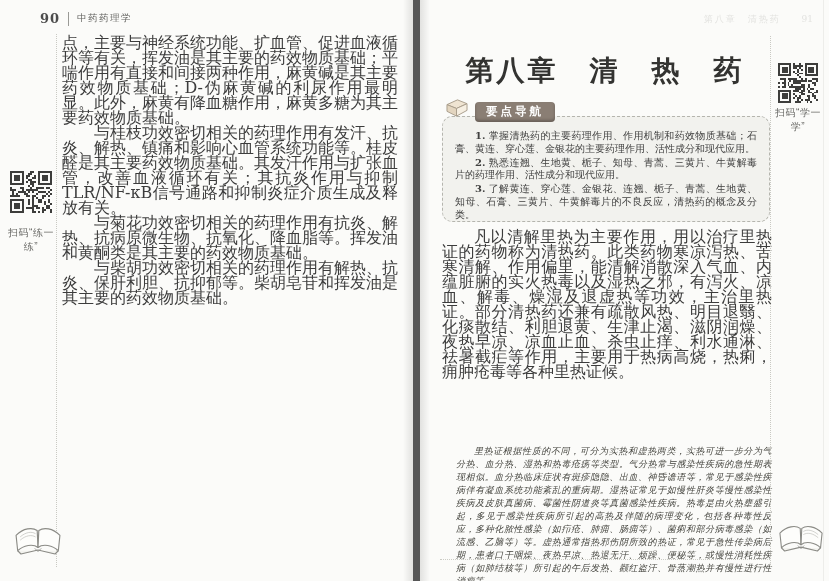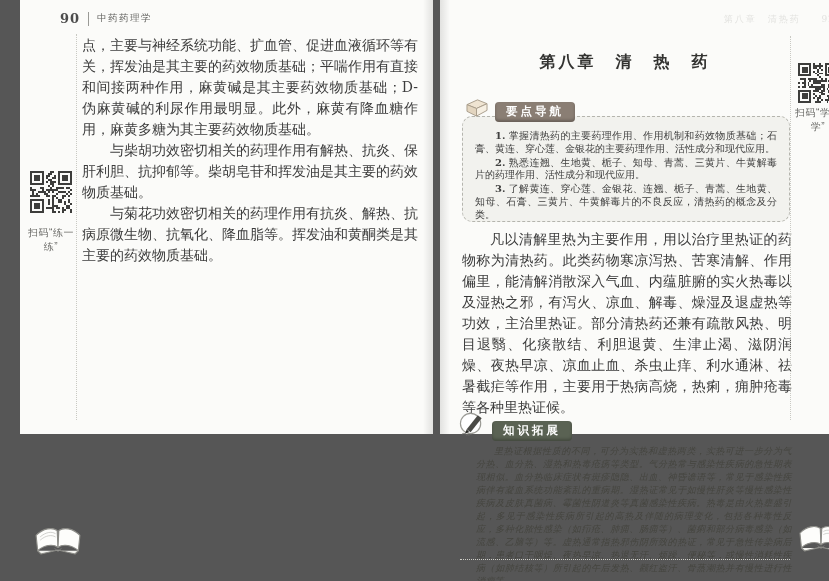--- a/index.html
+++ b/index.html
@@ -1,18 +1,18 @@
 <!DOCTYPE html>
 <html><head>
 <meta charset="utf-8">
 <style>
   html,body{margin:0;padding:0;}
   .scene{position:relative;width:829px;height:581px;background:#565656;overflow:hidden;
          font-family:"DejaVu Serif","Liberation Serif",serif;color:#3c3c3c;}
-  .page{position:absolute;top:0;height:434px;background:#fbfbf9;margin-left:20px;}
+  .page{position:absolute;top:0;height:581px;background:#fbfbf9;}
   .page-left{left:0;width:413px;}
   .page-right{left:420px;width:409px;}
   .page-left::after{content:"";position:absolute;top:0;right:0;width:10px;height:100%;
       background:linear-gradient(to right,rgba(0,0,0,0),rgba(0,0,0,.10));}
   .page-right::before{content:"";position:absolute;top:0;left:0;width:10px;height:100%;
       background:linear-gradient(to left,rgba(0,0,0,0),rgba(0,0,0,.10));}
   .page-right::after{content:"";position:absolute;top:0;right:5px;height:100%;
       border-right:1px solid #ededea;}
 
   
@@ -23,30 +23,30 @@
   .margin-dotline{position:absolute;border-left:1px dotted #c9c9c3;}
   .lp-dotline{left:56px;top:34px;bottom:14px;}
   .qr{position:absolute;width:42px;height:42px;}
   .qr svg{width:100%;height:100%;display:block;}
   .lp-qr{left:10px;top:171px;}
   .qr-caption{position:absolute;font-size:10px;color:#6d6d6a;text-align:center;letter-spacing:.5px;
       font-family:Liberation Sans, sans-serif;}
   .lp-qr-caption{left:1px;top:226px;width:60px;}
   .book-icon{position:absolute;}
   .lp-book-icon{left:12px;top:523px;width:52px;height:36px;}
-  .body-text{position:absolute;font-size:14px;line-height:21px;text-align:justify;color:#3c3c3c;}
+  .body-text{position:absolute;font-size:16px;line-height:15px;text-align:justify;color:#3c3c3c;}
   .lp-text{left:62px;top:35px;width:336px;}
   .body-text p{margin:0;text-indent:2em;}
   .body-text p.cont{text-indent:0;}
 
   
   .rp-running{position:absolute;right:16px;top:13px;font-size:9px;color:#e3e3e0;letter-spacing:2px;}
   .rp-running .rh-num{margin-left:16px;letter-spacing:0;}
   .rp-title{position:absolute;left:20px;top:52px;width:330px;text-align:center;
-      font-size:16px;font-weight:bold;letter-spacing:3px;color:#333331;}
+      font-size:28px;font-weight:bold;letter-spacing:3px;color:#333331;}
   .sec-header{position:absolute;display:flex;align-items:flex-end;z-index:2;}
   .kp-header{left:24px;top:97px;}
   .kn-header{left:18px;top:410px;}
   .sec-icon{margin-right:5px;}
   .tag-pill{display:inline-block;color:#fff;font-weight:bold;font-size:11.5px;letter-spacing:3px;
       padding:2px 11px 3px;border-radius:4px;
       font-family:"DejaVu Sans","Liberation Sans",sans-serif;
       box-shadow:inset 0 -2px 3px rgba(0,0,0,.25);}
   .kp-pill{background:#8a7e74;}
   .kn-pill{background:#5a6253;}
@@ -291,22 +291,23 @@
           <rect x="12" y="20" width="1" height="1"></rect>
           <rect x="14" y="20" width="1" height="1"></rect>
           <rect x="16" y="20" width="1" height="1"></rect>
           <rect x="20" y="20" width="1" height="1"></rect>
         </svg>
       </div>
     <div class="qr-caption lp-qr-caption">扫码“练一练”</div>
 
     <div class="body-text lp-text">
       <p class="cont">点，主要与神经系统功能、扩血管、促进血液循环等有关，挥发油是其主要的药效物质基础；平喘作用有直接和间接两种作用，麻黄碱是其主要药效物质基础；D-伪麻黄碱的利尿作用最明显。此外，麻黄有降血糖作用，麻黄多糖为其主要药效物质基础。</p>
+      <p>与桂枝功效密切相关的药理作用有发汗、抗炎、解热、镇痛和影响心血管系统功能等。桂皮醛是其主要药效物质基础。其发汗作用与扩张血管，改善血液循环有关；其抗炎作用与抑制TLR/NF-κB信号通路和抑制炎症介质生成及释放有关。</p>
+      <p>与菊花功效密切相关的药理作用有抗炎、解热、抗病原微生物、抗氧化、降血脂等。挥发油和黄酮类是其主要的药效物质基础。</p>
       <p>与柴胡功效密切相关的药理作用有解热、抗炎、保肝利胆、抗抑郁等。柴胡皂苷和挥发油是其主要的药效物质基础。</p>
-      <p>与菊花功效密切相关的药理作用有抗炎、解热、抗病原微生物、抗氧化、降血脂等。挥发油和黄酮类是其主要的药效物质基础。</p>
     </div>
 
     <div class="book-icon lp-book-icon">
       <svg viewBox="0 0 64 44" width="52" height="36" fill="none" stroke="#8b8b86" stroke-width="1.4" stroke-linejoin="round">
         <path d="M5 15 C14 6, 25 5, 31 9 L32 30 C26 25, 14 27, 7 34 Z" fill="#fdfdfb"></path>
         <path d="M59 15 C50 6, 39 5, 33 9 L32 30 C38 25, 50 27, 57 34 Z" fill="#fdfdfb"></path>
         <path d="M7 34 L11 38 L32 33 L53 38 L57 34" fill="#f3f3ef"></path>
         <path d="M28 31 l4 4 l4 -4" stroke-width="1"></path>
         <path d="M10 17 C17 11, 24 10, 29 13 M10 21 C17 15, 24 14, 29 17" stroke-width=".7" stroke="#b0b0aa"></path>
       </svg>
@@ -335,31 +336,20 @@
     <div class="kp-box">
       <p><span class="kp-num">1.</span><span>掌握清热药的主要药理作用、作用机制和药效物质基础；石膏、黄连、穿心莲、金银花的主要药理作用、活性成分和现代应用。</span></p>
       <p><span class="kp-num">2.</span><span>熟悉连翘、生地黄、栀子、知母、青蒿、三黄片、牛黄解毒片的药理作用、活性成分和现代应用。</span></p>
       <p><span class="kp-num">3.</span><span>了解黄连、穿心莲、金银花、连翘、栀子、青蒿、生地黄、知母、石膏、三黄片、牛黄解毒片的不良反应，清热药的概念及分类。</span></p>
     </div>
 
     <div class="body-text rp-text">
       <p>凡以清解里热为主要作用，用以治疗里热证的药物称为清热药。此类药物寒凉泻热、苦寒清解、作用偏里，能清解消散深入气血、内蕴脏腑的实火热毒以及湿热之邪，有泻火、凉血、解毒、燥湿及退虚热等功效，主治里热证。部分清热药还兼有疏散风热、明目退翳、化痰散结、利胆退黄、生津止渴、滋阴润燥、夜热早凉、凉血止血、杀虫止痒、利水通淋、祛暑截疟等作用，主要用于热病高烧，热痢，痈肿疮毒等各种里热证候。</p>
     </div>
 
-    <div class="sec-header kn-header">
-      <span class="sec-icon">
-        <svg viewBox="0 0 30 28" width="29" height="27" fill="none">
-          <circle cx="13" cy="14" r="10.5" fill="#ffffff" stroke="#9a9a94" stroke-width="1.2"></circle>
-          <path d="M9 20 L20.5 5.5 L24.5 8.5 L13 23 Z" fill="#4a4a46"></path>
-          <path d="M9 20 L7.2 24.5 L11.5 22.8 Z" fill="#2e2e2b"></path>
-          <path d="M4 25 q2 -1.6 4 0 M8.5 26.2 q1.6 -1.2 3.2 0" stroke="#6f6f6a" stroke-width=".9"></path>
-        </svg>
-      </span>
-      <span class="tag-pill kn-pill">知识拓展</span>
-    </div>
     <div class="kn-text">里热证根据性质的不同，可分为实热和虚热两类，实热可进一步分为气分热、血分热、湿热和热毒疮疡等类型。气分热常与感染性疾病的急性期表现相似。血分热临床症状有斑疹隐隐、出血、神昏谵语等，常见于感染性疾病伴有凝血系统功能紊乱的重病期。湿热证常见于如慢性肝炎等慢性感染性疾病及皮肤真菌病、霉菌性阴道炎等真菌感染性疾病。热毒是由火热壅盛引起，多见于感染性疾病所引起的高热及伴随的病理变化，包括各种毒性反应，多种化脓性感染（如疖疮、肺痈、肠痈等）、菌痢和部分病毒感染（如流感、乙脑等）等。虚热通常指热邪伤阴所致的热证，常见于急性传染病后期，患者口干咽燥、夜热早凉、热退无汗、烦躁、便秘等，或慢性消耗性疾病（如肺结核等）所引起的午后发热、颧红盗汗、骨蒸潮热并有慢性进行性消瘦等。</div>
 
     <div class="margin-dotline rp-dotline"></div>
     <div class="qr rp-qr">
         <svg xmlns="http://www.w3.org/2000/svg" viewBox="0 0 21 21" shape-rendering="crispEdges" fill="#3d3d3b">
           <rect x="0" y="0" width="1" height="1"></rect>
           <rect x="1" y="0" width="1" height="1"></rect>
           <rect x="2" y="0" width="1" height="1"></rect>
           <rect x="3" y="0" width="1" height="1"></rect>
           <rect x="4" y="0" width="1" height="1"></rect>

